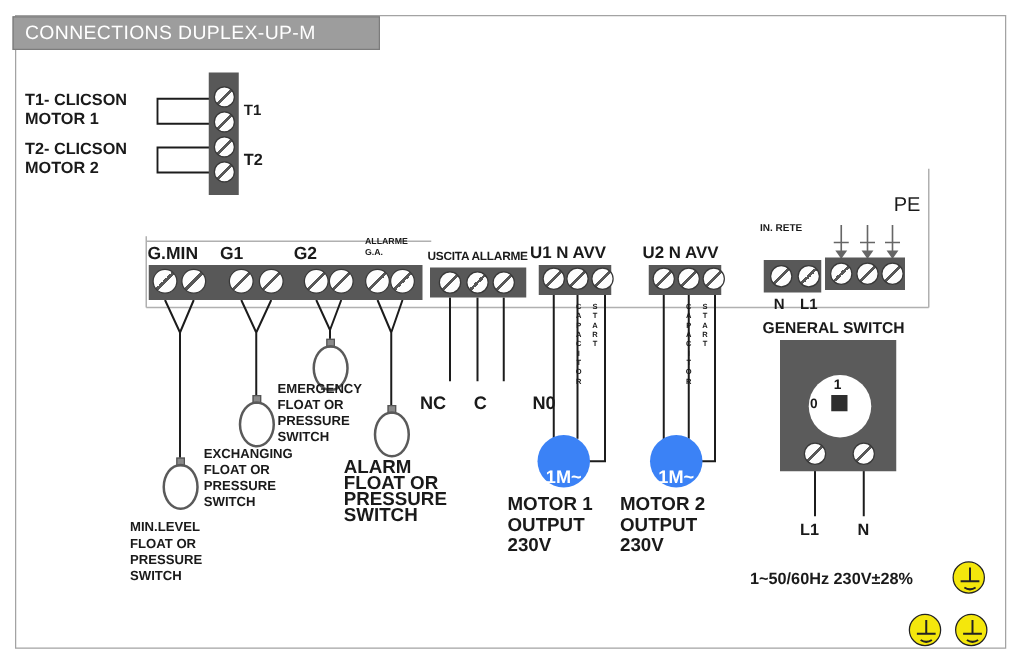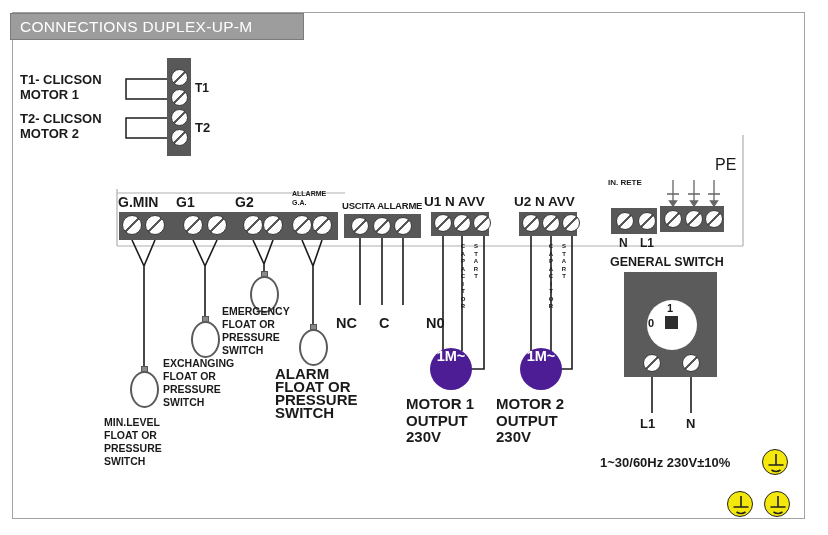--- a/index.html
+++ b/index.html
@@ -11,22 +11,22 @@
             border:1px solid #7c7c7c;}
   .titlebar span{display:block;color:#fff;font-size:15.5px;line-height:25px;padding-left:9px;letter-spacing:.3px;}
   .strip{position:absolute;background:#585858;}
   .screw{position:absolute;width:20px;height:20px;border-radius:50%;background-color:#fdfdfd;
          border:1px solid #383838;box-sizing:border-box;
          background-image:linear-gradient(135deg,transparent 45%,#575757 45%,#575757 55%,transparent 55%);}
   .screw.s18{width:18px;height:18px;}
   .screw.s17{width:17px;height:17px;}
   .lbl{position:absolute;font-weight:bold;white-space:pre-line;}
   .ctr{text-align:left;}
-  .motor-circle{position:absolute;width:42px;height:42px;border-radius:50%;background:#4c1d95;
-                display:flex;align-items:flex-start;justify-content:center;}
+  .motor-circle{position:absolute;width:42px;height:42px;border-radius:50%;background:#3b82f6;
+                display:flex;align-items:flex-end;justify-content:center;}
   .motor-circle span{color:#fff;font-weight:bold;font-size:14.5px;}
   .float{position:absolute;width:29px;height:37px;border-radius:50%;
          border:2px solid #5a5a5a;box-sizing:border-box;
          background:radial-gradient(ellipse at 50% 58%, #e82c1e 0%, #b44/ 0, #c0392b 30%, #8d4a46 62%, #6e585a 100%);}
   .stem{position:absolute;width:7px;height:7px;background:#8a8a8a;border:1px solid #555;box-sizing:border-box;}
   .vcap{position:absolute;writing-mode:vertical-rl;text-orientation:upright;
         font-size:6px;font-weight:bold;letter-spacing:1.5px;line-height:13px;width:13px;}
   .switch-box{position:absolute;left:624px;top:272px;width:93px;height:105px;background:#5b5b5b;}
   .knob{position:absolute;left:647px;top:300px;width:50px;height:50px;border-radius:50%;background:#fff;}
   .knob-square{position:absolute;left:665px;top:316px;width:13px;height:13px;background:#2e2e2e;}
@@ -199,21 +199,21 @@
   <div class="switch-box"></div>
   <div class="knob"></div>
   <div class="knob-square"></div>
   <div class="lbl" style="left:667px;top:302px;font-size:11px;">1</div>
   <div class="lbl" style="left:648px;top:317px;font-size:11px;">0</div>
   <div class="screw s18" style="left:643px;top:354px;"></div>
   <div class="screw s18" style="left:682px;top:354px;"></div>
   <div class="lbl" style="left:640px;top:416px;font-size:13px;">L1</div>
   <div class="lbl" style="left:686px;top:416px;font-size:13px;">N</div>
 
-  <div class="lbl ctr" style="left:600px;top:455px;width:150px;font-size:13px;">1~30/60Hz 230V±10%</div>
+  <div class="lbl ctr" style="left:600px;top:455px;width:150px;font-size:13px;">1~50/60Hz 230V±28%</div>
 
   <div class="gnd" style="left:762px;top:449px;">
     <svg width="26" height="26" viewBox="0 0 26 26">
         <g stroke="#222" stroke-width="1.6" fill="none">
       <path d="M13,4 V15 M5.5,15 H20.5 M8.5,20 Q13,23 17.5,20"></path>
         </g>
       </svg>
   </div>
   <div class="gnd" style="left:727px;top:491px;">
     <svg width="26" height="26" viewBox="0 0 26 26">

